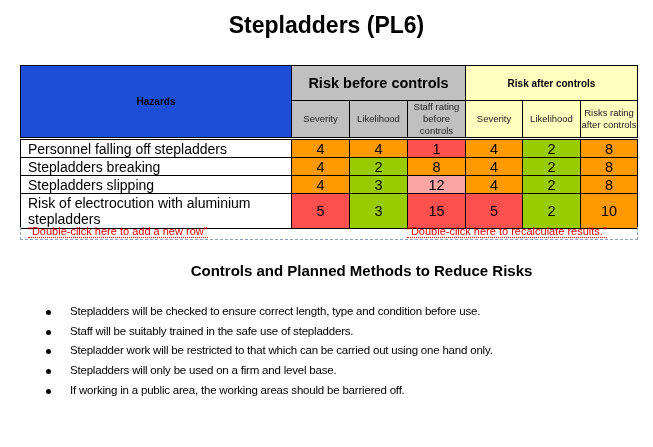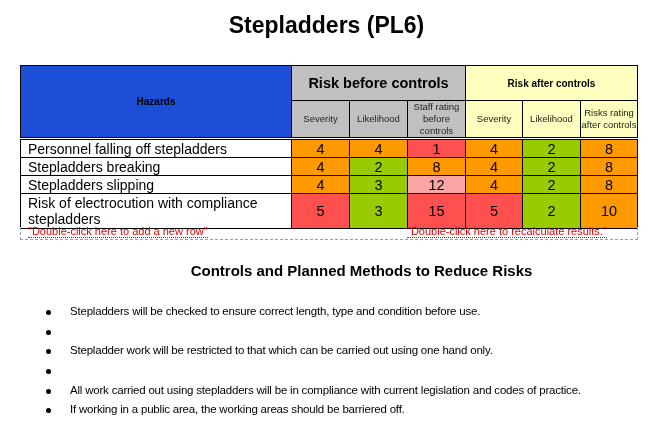--- a/index.html
+++ b/index.html
@@ -80,37 +80,36 @@
   <tr class="r1">
     <td class="hz-cell">Stepladders slipping</td>
     <td class="val" style="background:#ff9900">4</td>
     <td class="val" style="background:#99cc00">3</td>
     <td class="val" style="background:#fca5a5">12</td>
     <td class="val" style="background:#ff9900">4</td>
     <td class="val" style="background:#99cc00">2</td>
     <td class="val" style="background:#ff9900">8</td>
   </tr>
   <tr class="r4">
-    <td class="hz-cell">Risk of electrocution with compliance stepladders</td>
+    <td class="hz-cell">Risk of electrocution with aluminium stepladders</td>
     <td class="val" style="background:#ff5050">5</td>
     <td class="val" style="background:#99cc00">3</td>
     <td class="val" style="background:#ff5050">15</td>
     <td class="val" style="background:#ff5050">5</td>
     <td class="val" style="background:#99cc00">2</td>
     <td class="val" style="background:#ff9900">10</td>
   </tr>
 </tbody>
   </table>
 
 <div class="placeholder-bar"></div>
 <span class="ph ph-left">"Double-click here to add a new row"</span>
 <span class="ph ph-right">"Double-click here to recalculate results."</span>
 
 <div class="controls-title">Controls and Planned Methods to Reduce Risks</div>
 
 <ul class="bullets">
   <li><span class="dot"></span><span>Stepladders will be checked to  ensure correct length, type and condition before use.</span></li>
-  <li><span class="dot"></span></li>
+  <li><span class="dot"></span><span>Staff will be suitably trained in the  safe use of stepladders.</span></li>
   <li><span class="dot"></span><span>Stepladder work will be restricted to  that which can be carried out using one hand only.</span></li>
-  <li><span class="dot"></span></li>
-  <li><span class="dot"></span><span>All work carried out using stepladders will be in compliance with current legislation and codes of practice.</span></li>
+  <li><span class="dot"></span><span>Stepladders will only be used on a firm and level base.</span></li>
   <li><span class="dot"></span><span>If working in a public area, the working areas should be barriered off.</span></li>
 </ul>
 
 </body></html>

